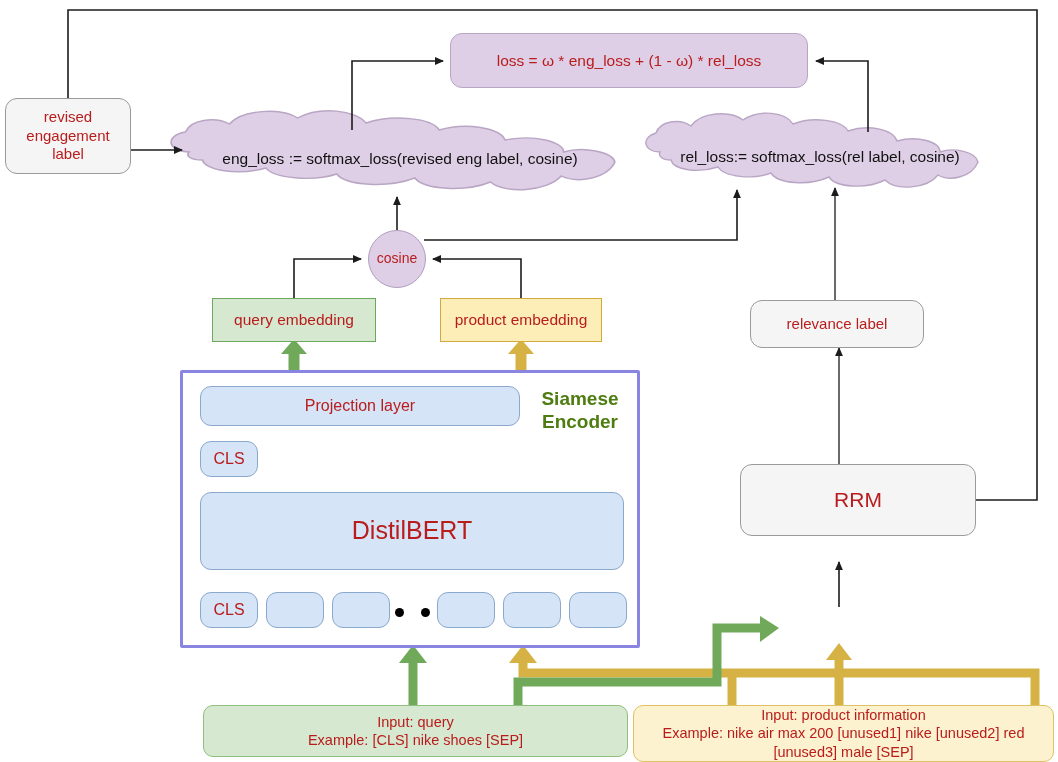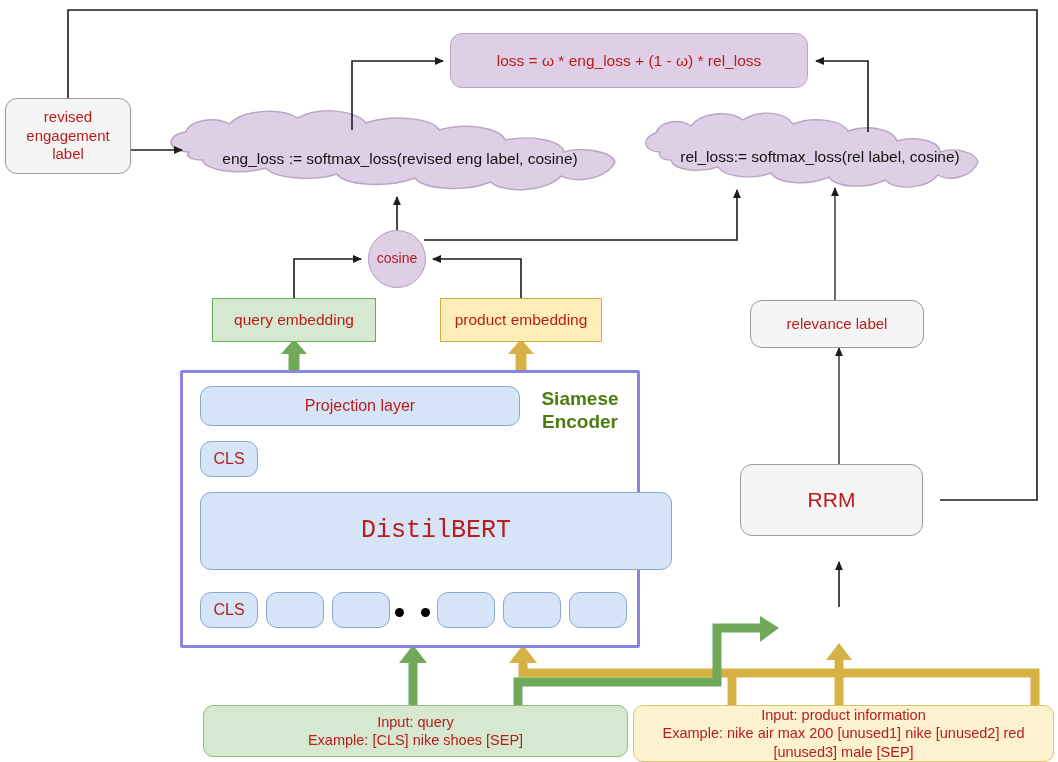--- a/index.html
+++ b/index.html
@@ -287,32 +287,32 @@
 label</div>
 
   <div class="node" id="cosine-node">cosine</div>
 
   <div class="node green-box" style="left:212px; top:298px; width:164px; height:44px;">query embedding</div>
 
   <div class="node yellow-box" style="left:440px; top:298px; width:162px; height:44px;">product embedding</div>
 
   <div class="node grey-box" style="left:750px; top:300px; width:174px; height:48px;">relevance label</div>
 
-  <div class="node grey-box" style="left:740px; top:464px; width:183px; height:72px; font-size:21px;">RRM</div>
+  <div class="node grey-box" style="left:740px; top:464px; width:236px; height:72px; font-size:21px;">RRM</div>
 
 
   <div id="siamese-frame"></div>
   <div id="siamese-label" style="white-space:pre-line;">Siamese
 Encoder</div>
 
   <div class="node blue-box" style="left:200px; top:386px; width:320px; height:40px;">Projection layer</div>
 
   <div class="node blue-box" style="left:200px; top:441px; width:58px; height:36px;">CLS</div>
 
-  <div class="node blue-box big" style="left:200px; top:492px; width:472px; height:78px;font-family:Liberation Mono, monospace;">DistilBERT</div>
+  <div class="node blue-box big" style="left:200px; top:492px; width:424px; height:78px;">DistilBERT</div>
 
   <div class="node blue-box" style="left:200px; top:592px; width:58px; height:36px;">CLS</div>
   <div class="node blue-box" style="left:266px; top:592px; width:58px; height:36px;"></div>
   <div class="node blue-box" style="left:332px; top:592px; width:58px; height:36px;"></div>
   <div id="ellipsis">
     <span></span>
       <span></span>
       <span></span>
   </div>
   <div class="node blue-box" style="left:437px; top:592px; width:58px; height:36px;"></div>

